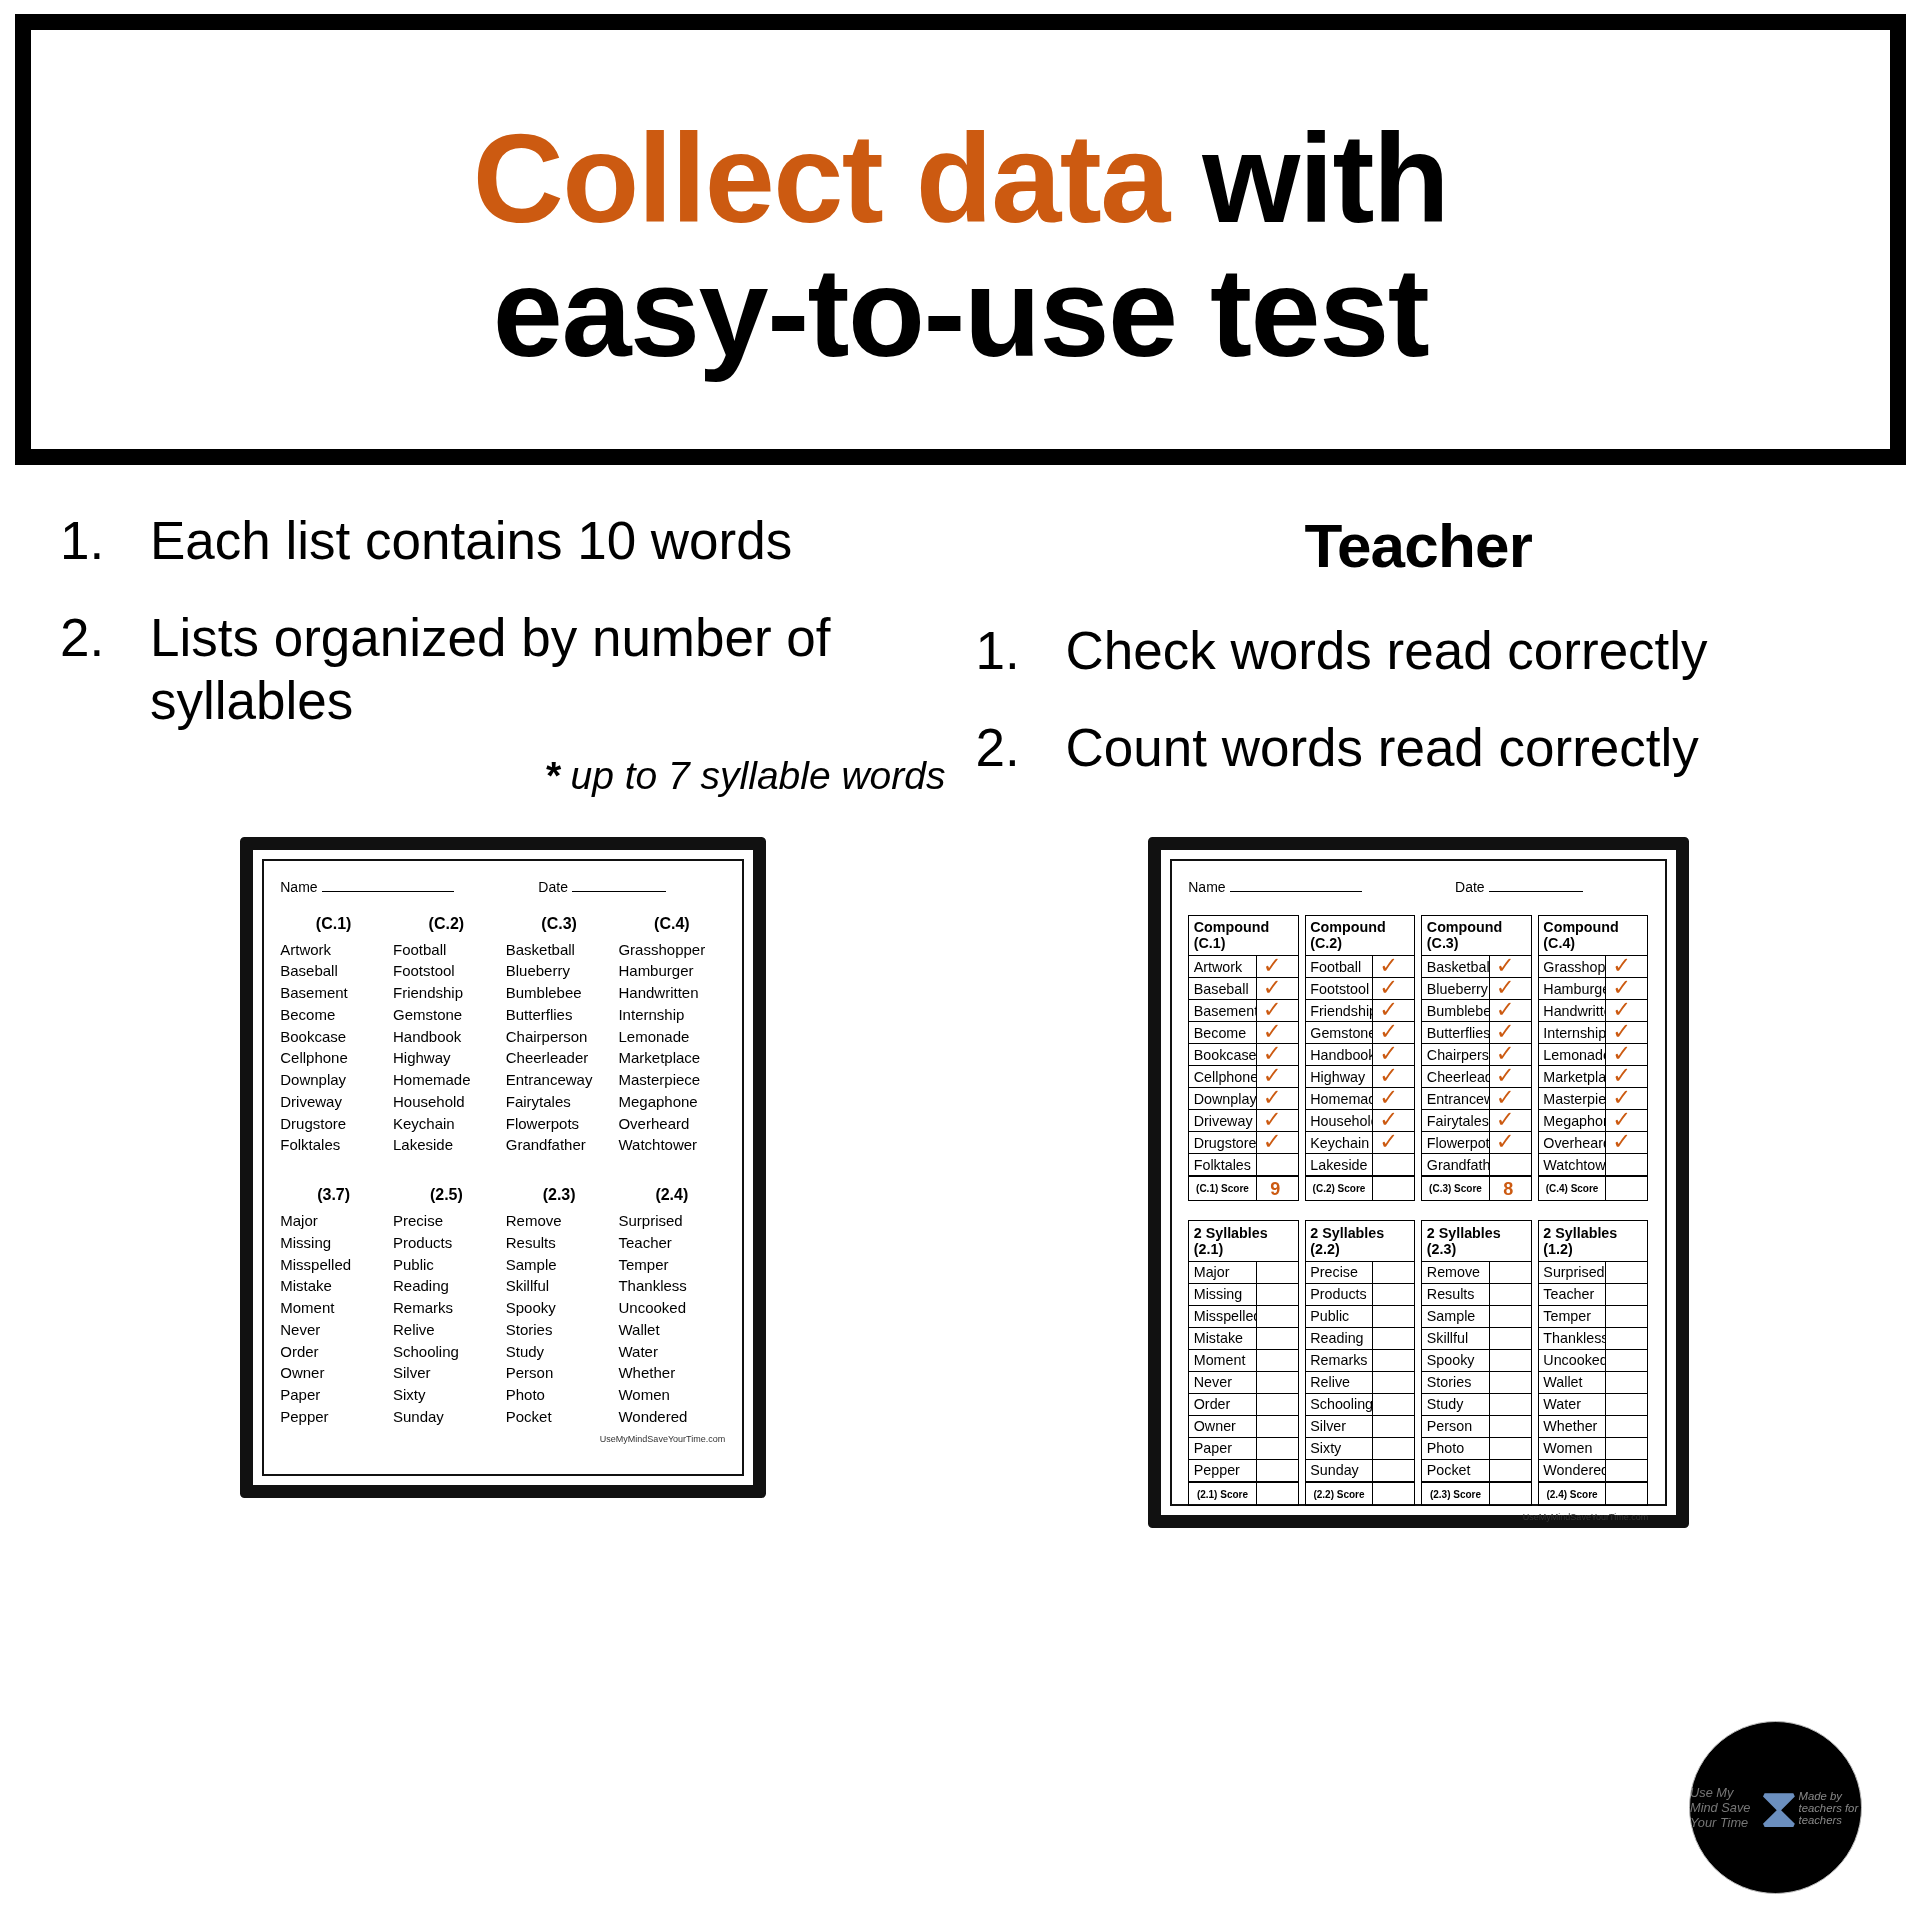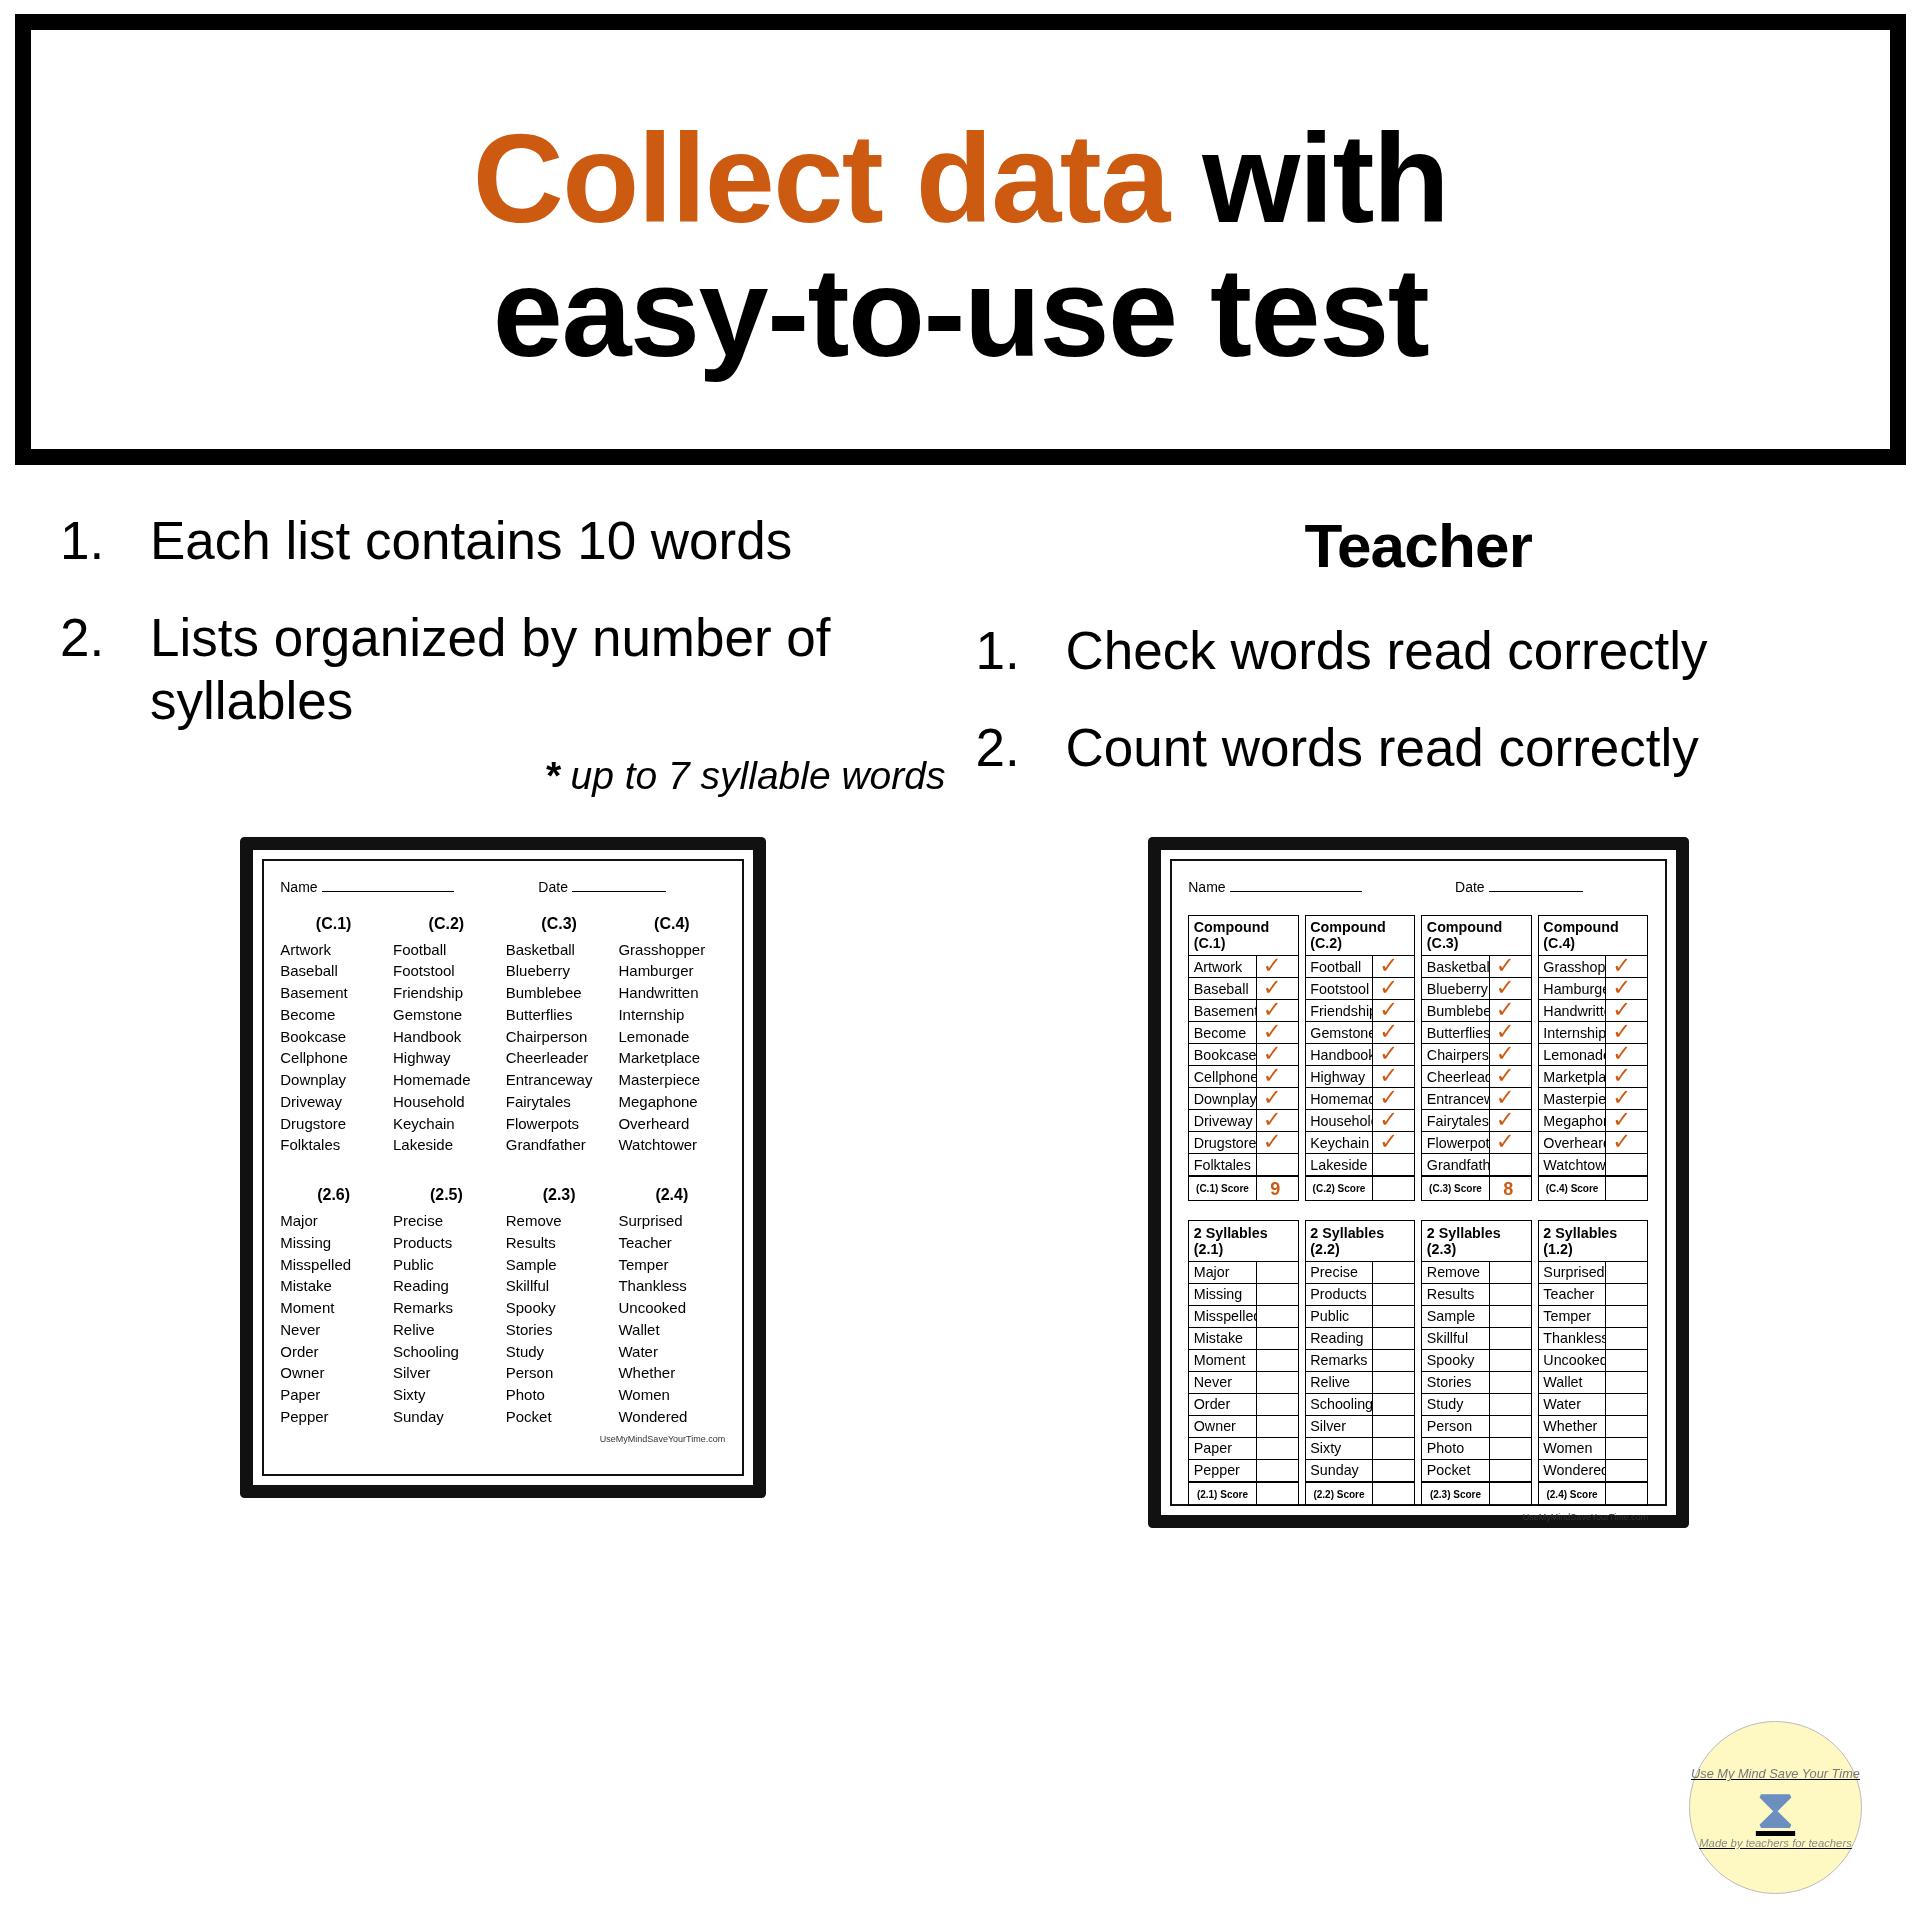--- a/index.html
+++ b/index.html
@@ -224,26 +224,25 @@
   
   .logo {
     position: absolute;
     right: 59px;
     bottom: 30px;
     width: 173px;
     height: 173px;
     border-radius: 50%;
     border: 1.5px solid #bbb;
     display: flex;
-    flex-direction: column;
+    flex-direction: row;
     align-items: center;
     justify-content: center;
     box-sizing: border-box;
-    background: #fef9c3;
-    text-decoration: underline;
+    background: #000000;
   }
   .logo-top {
     font-size: 12.8px;
     color: #777;
     font-style: italic;
   }
   .logo-glyph {
     font-size: 56px;
     color: #6b8fbf;
     line-height: 1;
@@ -365,21 +364,21 @@
                 <div class="gword">Marketplace</div>
                 <div class="gword">Masterpiece</div>
                 <div class="gword">Megaphone</div>
                 <div class="gword">Overheard</div>
                 <div class="gword">Watchtower</div>
               </div>
             </div>
             <div class="block-gap"></div>
             <div class="grid4">
               <div class="gcol">
-                <div class="ghead">(2.6)</div>
+                <div class="ghead">(3.7)</div>
                 <div class="gword">Major</div>
                 <div class="gword">Missing</div>
                 <div class="gword">Misspelled</div>
                 <div class="gword">Mistake</div>
                 <div class="gword">Moment</div>
                 <div class="gword">Never</div>
                 <div class="gword">Order</div>
                 <div class="gword">Owner</div>
                 <div class="gword">Paper</div>
                 <div class="gword">Pepper</div>

